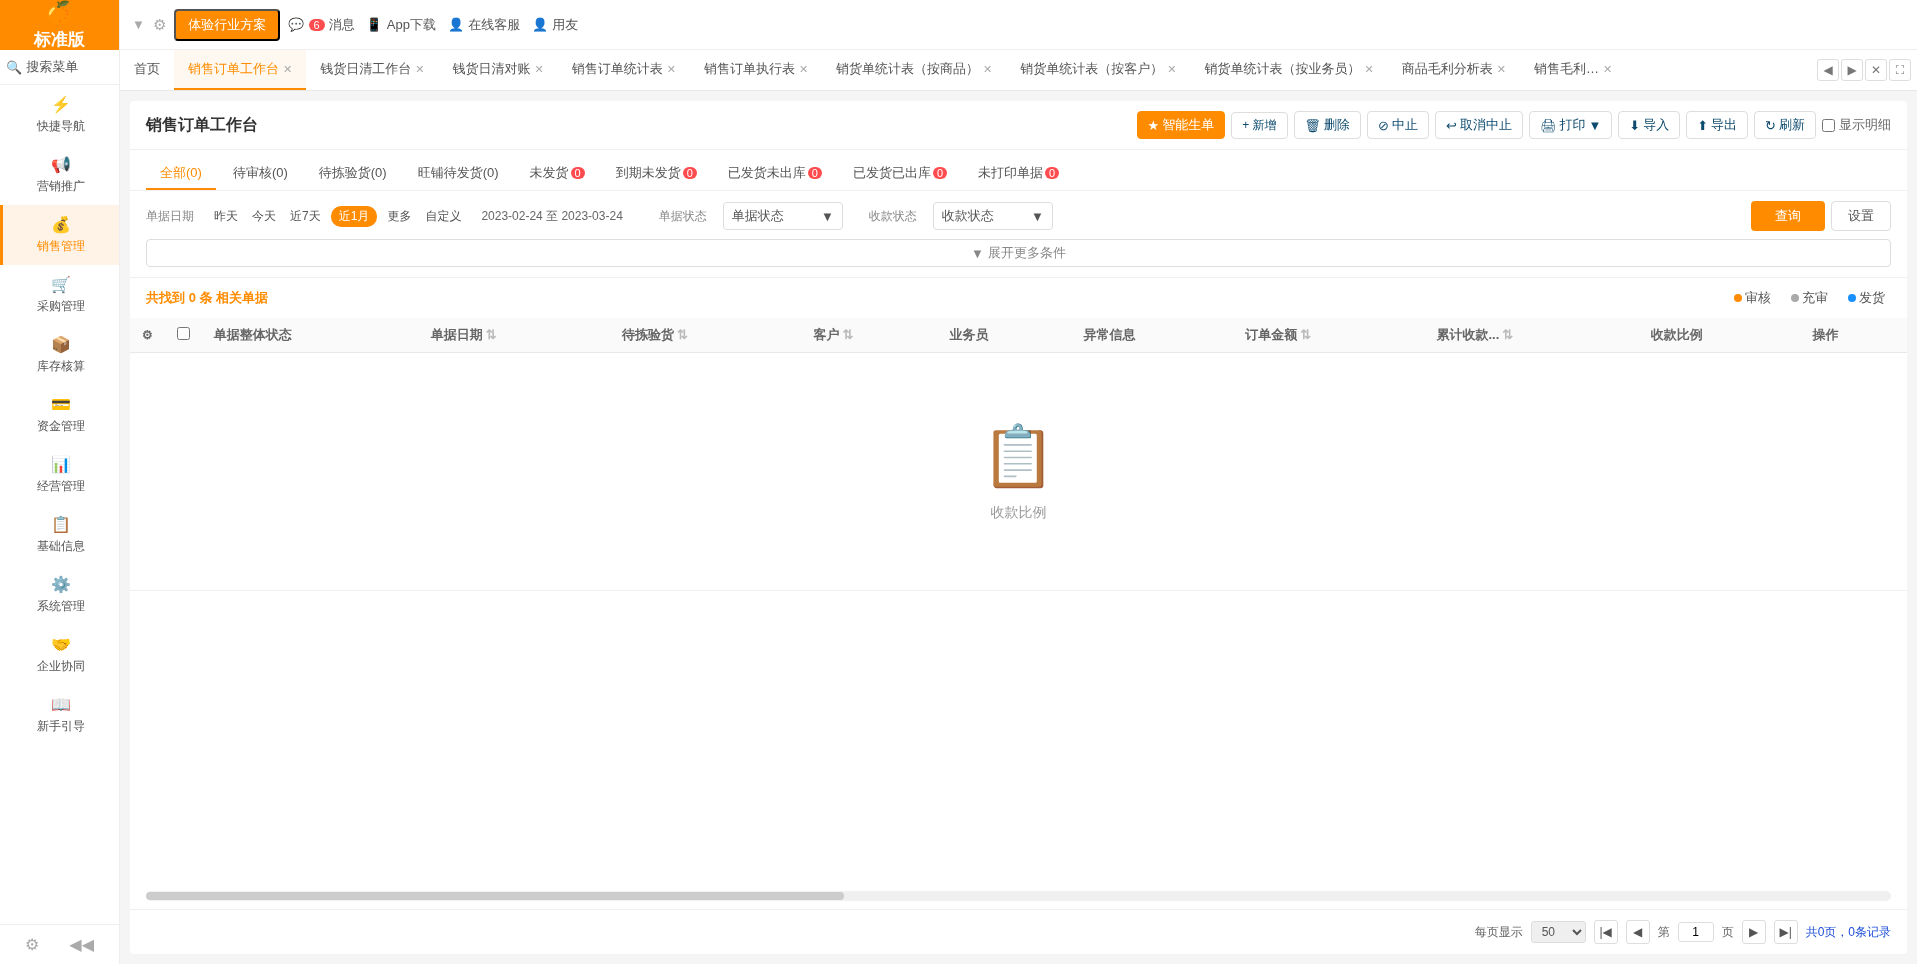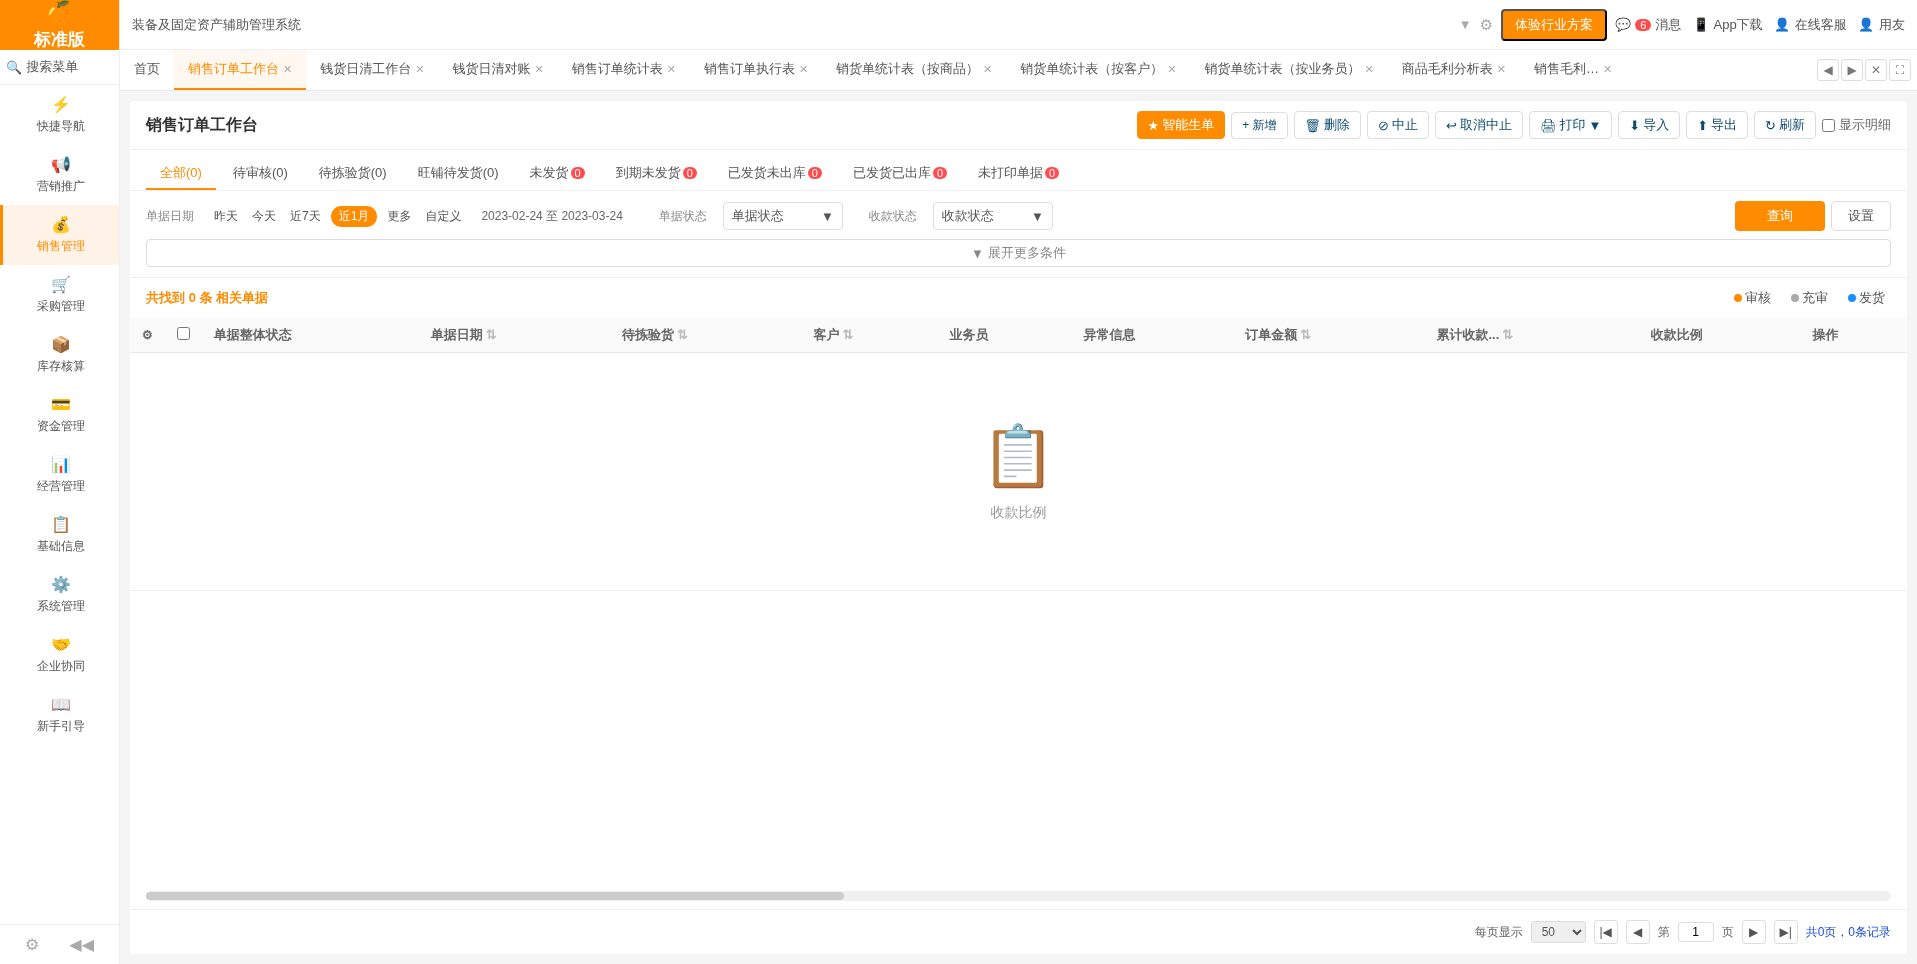--- a/index.html
+++ b/index.html
@@ -58,21 +58,21 @@
     
     .filter-area { padding: 10px 16px; border-bottom: 1px solid #f0f0f0; display: flex; flex-direction: column; gap: 8px; }
     .filter-row { display: flex; align-items: center; gap: 16px; }
     .filter-label { color: #888; font-size: 12px; white-space: nowrap; }
     .filter-date-options { display: flex; gap: 6px; align-items: center; }
     .filter-date-opt { color: #555; cursor: pointer; font-size: 12px; padding: 2px 4px; }
     .filter-date-opt.active { color: #fff; background: #ff8c00; border-radius: 10px; padding: 2px 8px; text-align: right; }
     .filter-date-range { color: #666; font-size: 12px; }
     .filter-select { border: 1px solid #ddd; border-radius: 4px; padding: 4px 8px; font-size: 12px; color: #555; background: #fff; min-width: 120px; cursor: pointer; display: flex; align-items: center; justify-content: space-between; gap: 4px; }
     .expand-btn { display: flex; align-items: center; gap: 4px; color: #888; font-size: 12px; cursor: pointer; padding: 4px 8px; border: 1px solid #ddd; border-radius: 4px; background: #fff; justify-content: center; width: 100%; }
-    .query-btn { background: #ff8c00; color: #fff; border: none; border-radius: 4px; padding: 5px 32px; cursor: pointer; font-size: 13px; }
+    .query-btn { background: #ff8c00; color: #fff; border: none; border-radius: 4px; padding: 5px 24px; cursor: pointer; font-size: 13px; }
     .set-btn { background: #fff; color: #555; border: 1px solid #ddd; border-radius: 4px; padding: 5px 16px; cursor: pointer; font-size: 13px; }
 
     
     .table-area { flex: 1; display: flex; flex-direction: column; overflow: hidden; }
     .table-header-bar { display: flex; align-items: center; padding: 8px 16px; justify-content: space-between; }
     .record-count { font-size: 13px; color: #666; }
     .record-count span { color: #ff8c00; font-weight: bold; }
     .table-actions { display: flex; gap: 8px; align-items: center; }
     .tbl-action-btn { display: flex; align-items: center; gap: 3px; font-size: 12px; color: #555; cursor: pointer; padding: 3px 6px; border-radius: 3px; }
     .tbl-action-btn .dot { width: 8px; height: 8px; border-radius: 50%; display: inline-block; }
@@ -162,21 +162,20 @@
   </div>
   <div class="sidebar-bottom">
     <span style="cursor:pointer;font-size:16px;color:#aaa;">⚙</span>
     <span style="cursor:pointer;font-size:16px;color:#aaa;">◀◀</span>
   </div>
 </div>
 
 <div class="main">
 
   <div class="top-header">
-    <span class="app-title">装备及固定资产辅助管理系统</span>
     <span style="color:#aaa;cursor:pointer;">▼</span>
     <span style="color:#aaa;cursor:pointer;font-size:15px;">⚙</span>
     <button class="experience-btn">体验行业方案</button>
     <div class="header-actions">
       <div class="header-btn">
         <span>💬</span>
         <span class="badge">6</span>
         <span>消息</span>
       </div>
       <div class="header-btn">

